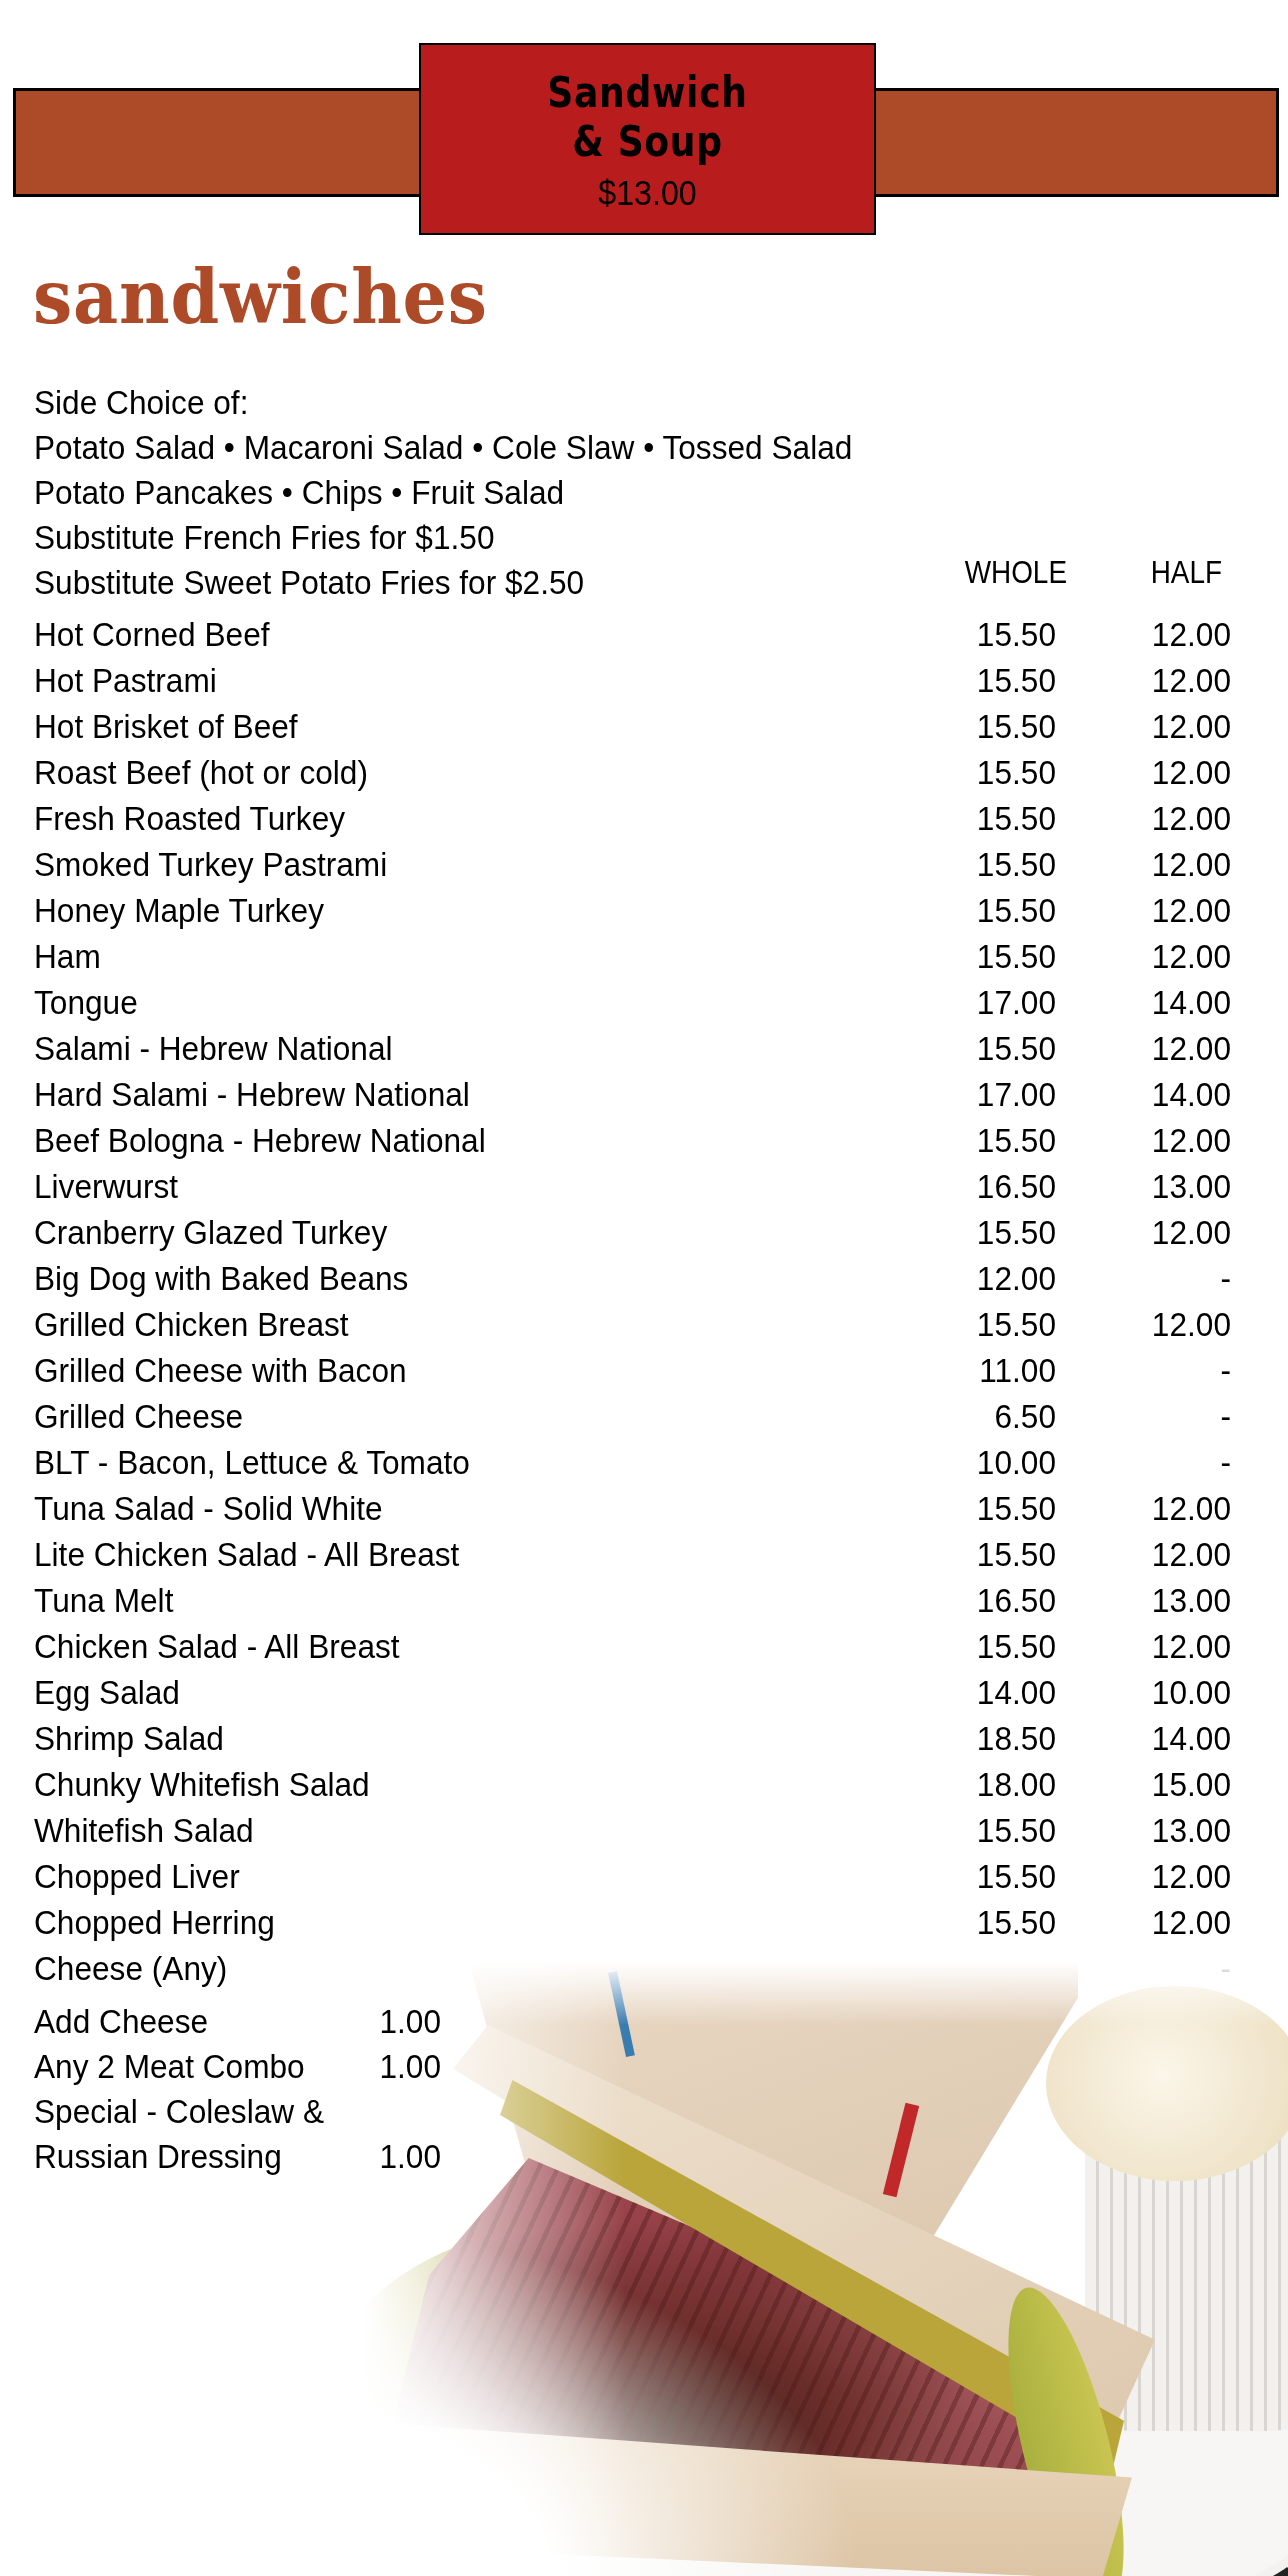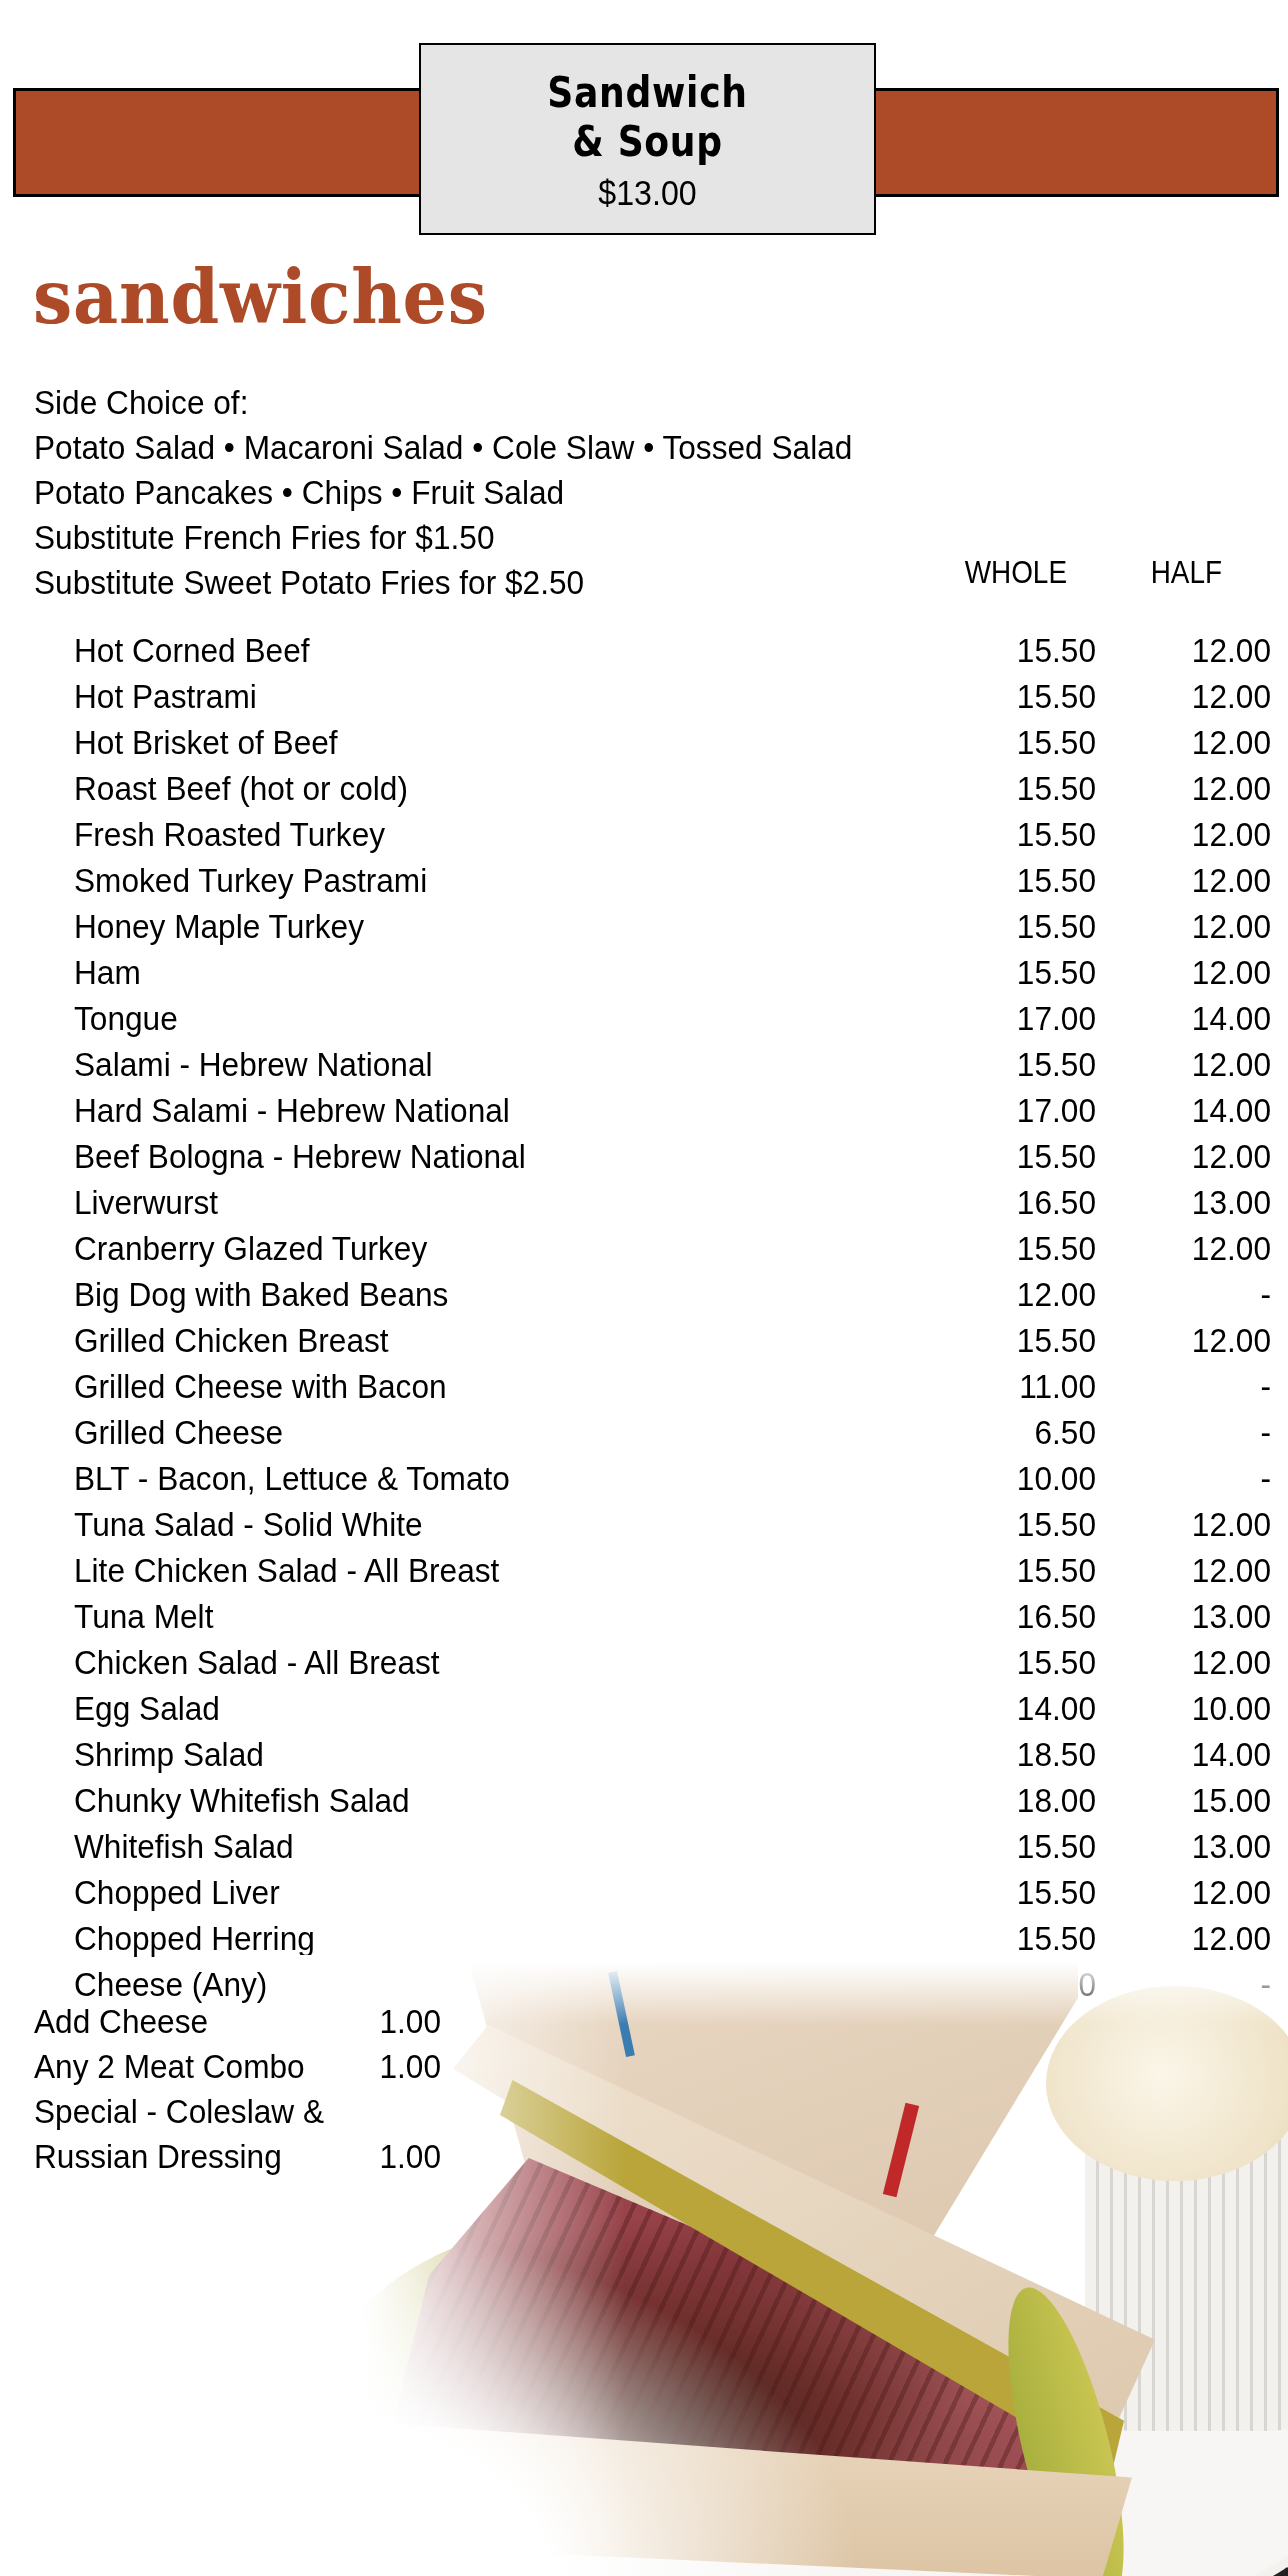--- a/index.html
+++ b/index.html
@@ -28,21 +28,21 @@
   .sides { position: absolute; left: 34px; top: 368px; margin-top: 12px; }
   .sides .line { display: block; font-size: 34px; line-height: 45px; white-space: nowrap;
                  transform: scaleX(0.93); transform-origin: left center; }
 
   .col-head { position: absolute; top: 556px; font-size: 31px; line-height: 34px;
               text-align: right; transform: scaleX(0.9); transform-origin: right center; }
   .col-head.whole { left: 944px; width: 123px; }
   .col-head.half  { left: 1124px; width: 98px; }
 
   
-  .items { position: absolute; left: 0; top: 628px; width: 1188px; margin-left: 40px; }
+  .items { position: absolute; left: 0; top: 612px; width: 1188px; }
   .row { position: relative; height: 46px; }
   .row .name { position: absolute; left: 34px; top: 0; font-size: 34px; line-height: 44px;
                white-space: nowrap; transform: scaleX(0.93); transform-origin: left center; }
   .row .whole, .row .half { position: absolute; top: 0; font-size: 34px; line-height: 44px;
                text-align: right; transform: scaleX(0.93); transform-origin: right center; }
   .row .whole { left: 936px; width: 120px; }
   .row .half  { left: 1108px; width: 123px; }
 
   
   .addons { position: absolute; left: 0; top: 1999px; width: 484px; z-index: 3; }
@@ -99,21 +99,21 @@
                   background: radial-gradient(ellipse at 0% 100%, #fff 18%, rgba(255,255,255,0) 40%); }
   .photo .pick-blue { position: absolute; left: 320px; top: 15.6px; width: 9.4px; height: 86px;
                   background: #3a7bb0; transform: rotate(-12deg); }
   .photo .pick-red { position: absolute; left: 597px; top: 148px; width: 14px; height: 94px;
                   background: #c0282a; transform: rotate(14deg); }
 </style>
 </head>
 <body>
 
 <div class="band" id="band" style="background: rgb(173, 74, 39);"></div>
-<div class="promo" id="promo" style="background: #e5e5e5;">
+<div class="promo" id="promo" style="background: #b91c1c;">
   <div class="promo-title">
     <div>Sandwich</div>
     <div>&amp; Soup</div>
   </div>
   <div class="promo-price">$13.00</div>
 </div>
 
 <h1 class="section-title" id="secTitle" style="color: rgb(173, 74, 39);">sandwiches</h1>
 
 <div class="sides">

